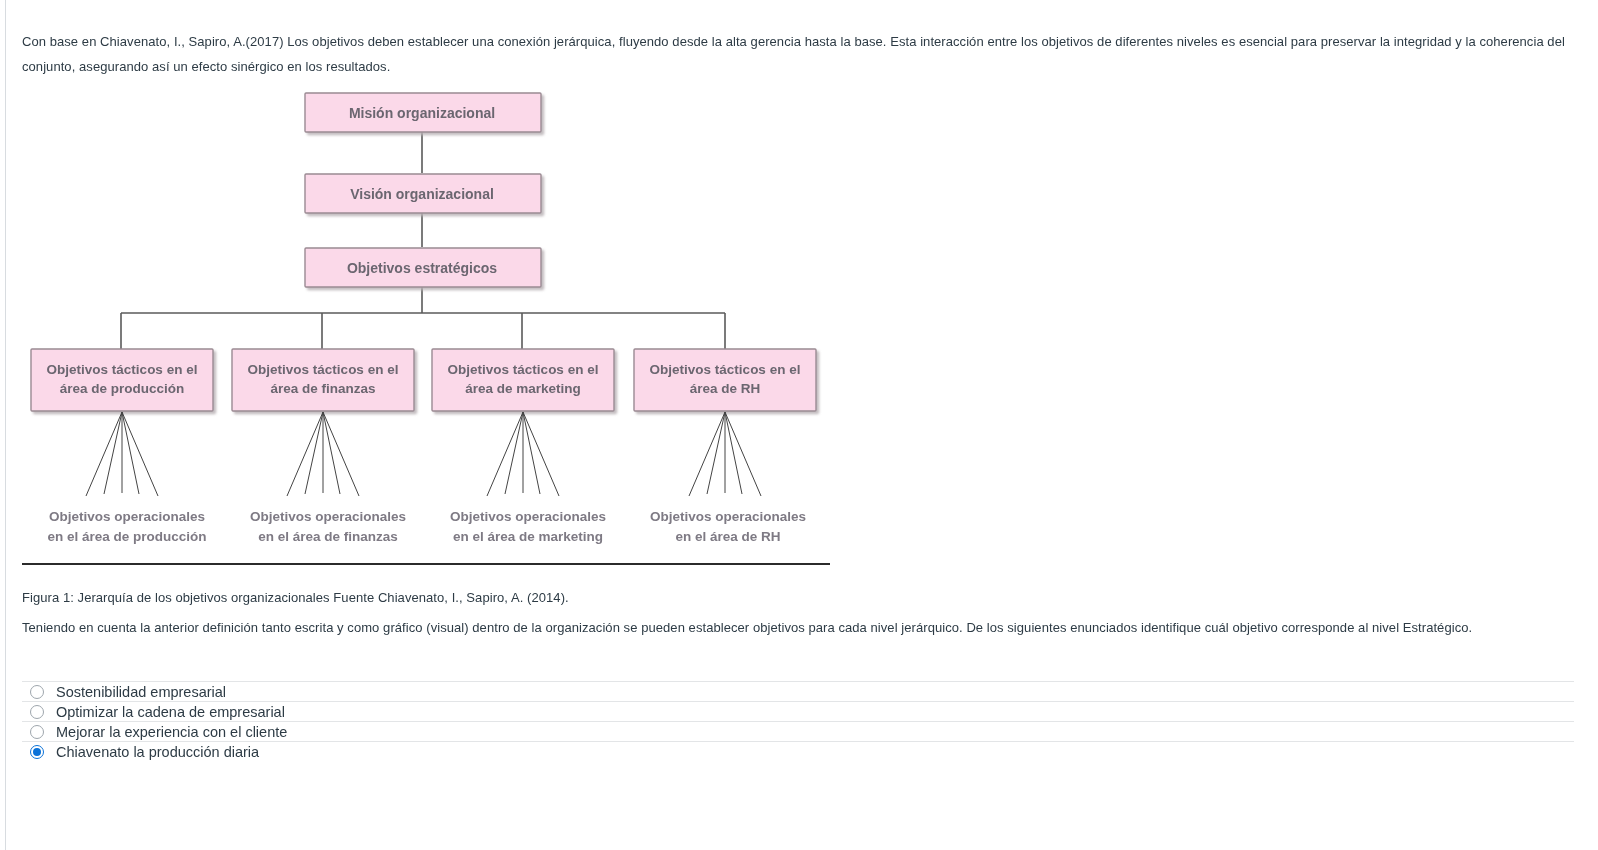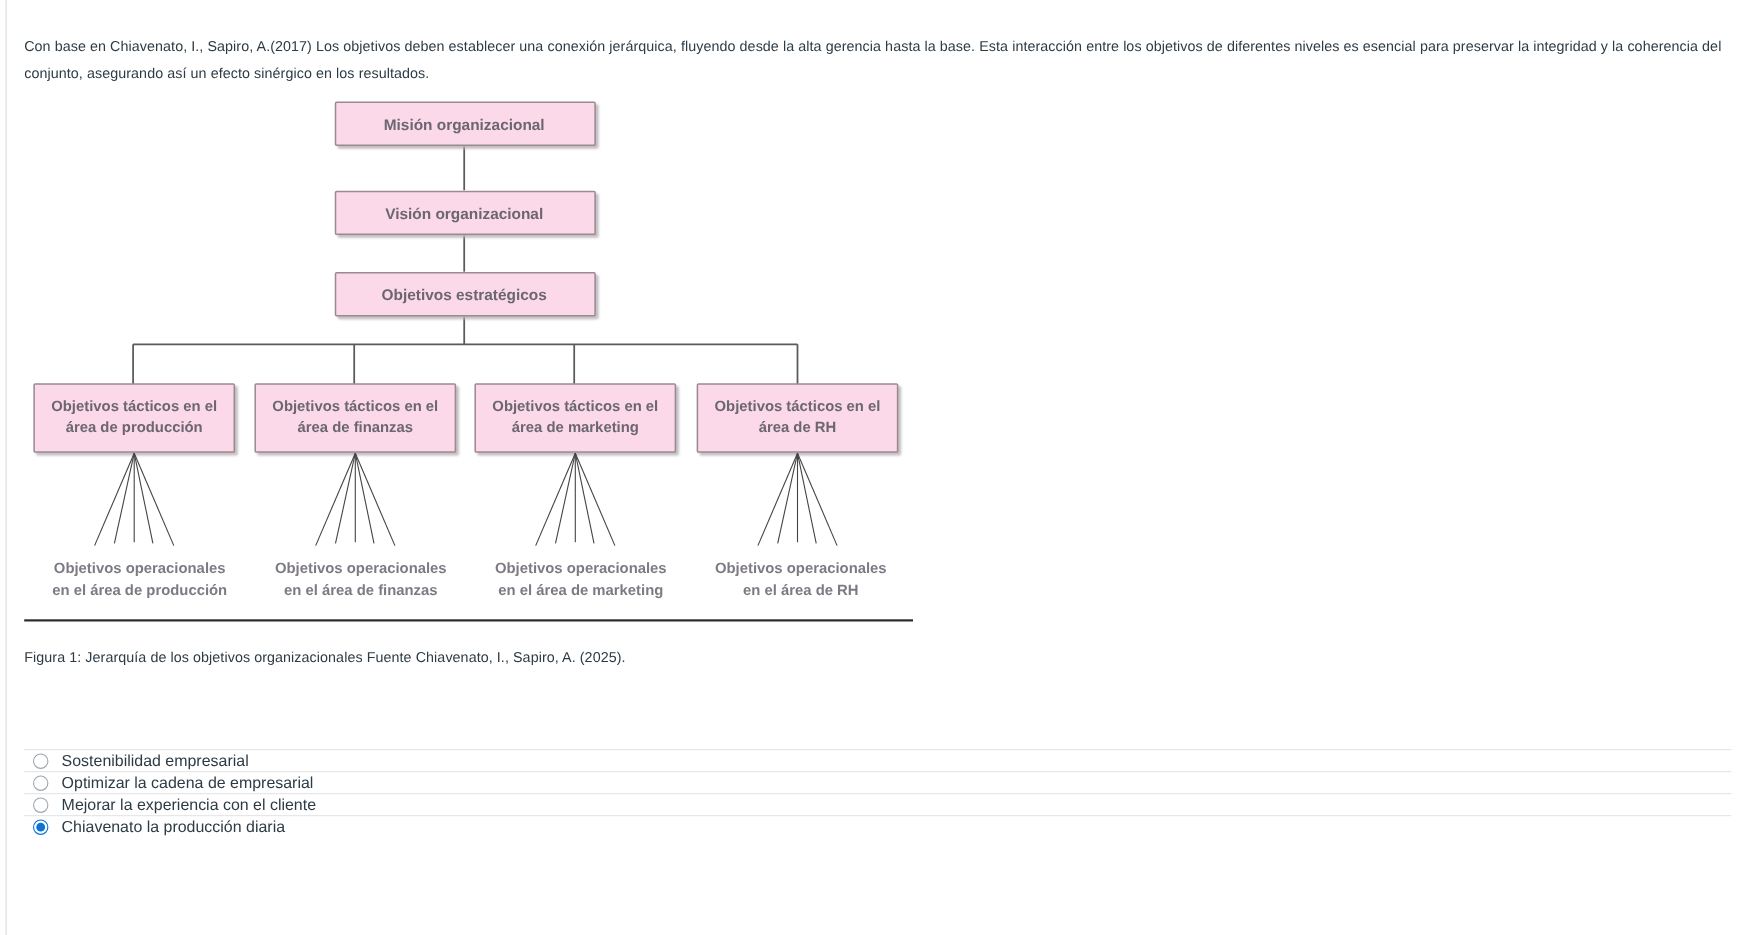--- a/index.html
+++ b/index.html
@@ -219,22 +219,23 @@
         <text x="527" y="461" text-anchor="middle" font-family="'Liberation Sans', sans-serif" font-size="13.5" fill="#7e7a84">en el área de marketing</text>
 
         <text x="727" y="441" text-anchor="middle" font-family="'Liberation Sans', sans-serif" font-size="13.5" fill="#7e7a84">Objetivos operacionales</text>
         <text x="727" y="461" text-anchor="middle" font-family="'Liberation Sans', sans-serif" font-size="13.5" fill="#7e7a84">en el área de RH</text>
       </g>
     </svg>
   </div>
 
   <div class="hr-thick"></div>
 
-  <p class="prose" id="figure-caption">Figura 1: Jerarquía de los objetivos organizacionales Fuente Chiavenato, I., Sapiro, A. (2025).</p>
-
+  <p class="prose" id="figure-caption">Figura 1: Jerarquía de los objetivos organizacionales Fuente Chiavenato, I., Sapiro, A. (2014).</p>
+
+  <p class="prose" id="question-paragraph">Teniendo en cuenta la anterior definición tanto escrita y como gráfico (visual) dentro de la organización se pueden establecer objetivos para cada nivel jerárquico. De los siguientes enunciados identifique cuál objetivo corresponde al nivel Estratégico.</p>
 
   <div class="options">
 
     <div class="option-row">
       <span class="radio"></span>
       <span class="option-label">Sostenibilidad empresarial</span>
     </div>
 
     <div class="option-row">
       <span class="radio"></span>

